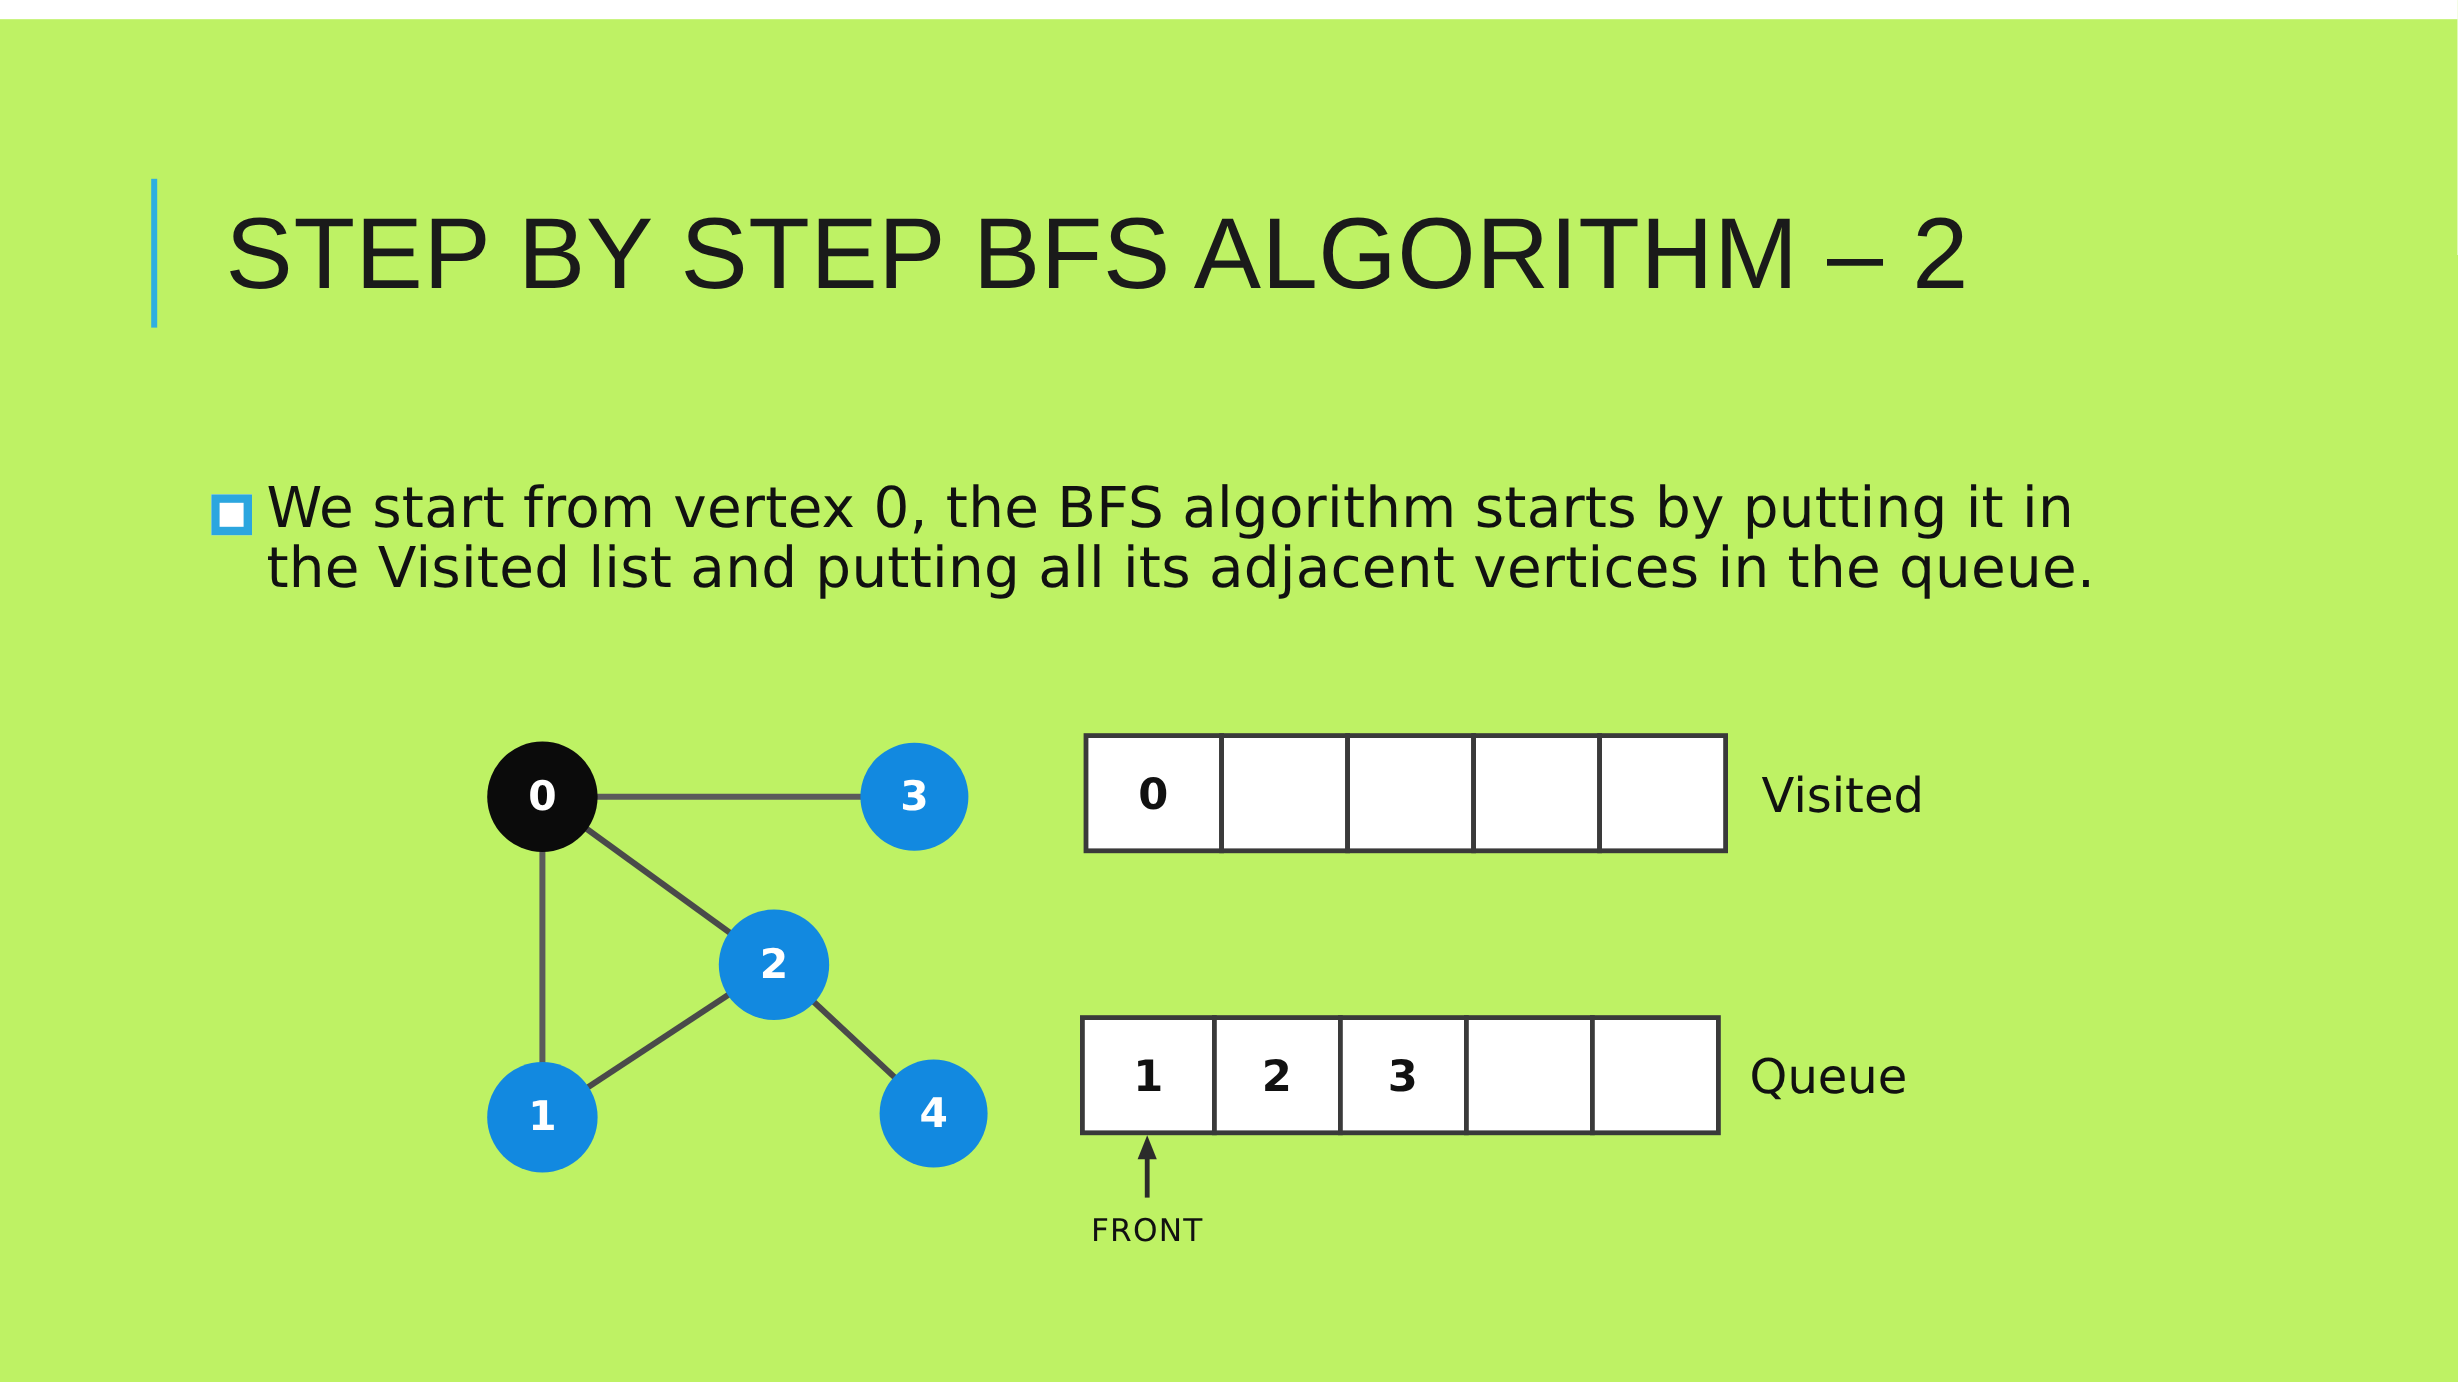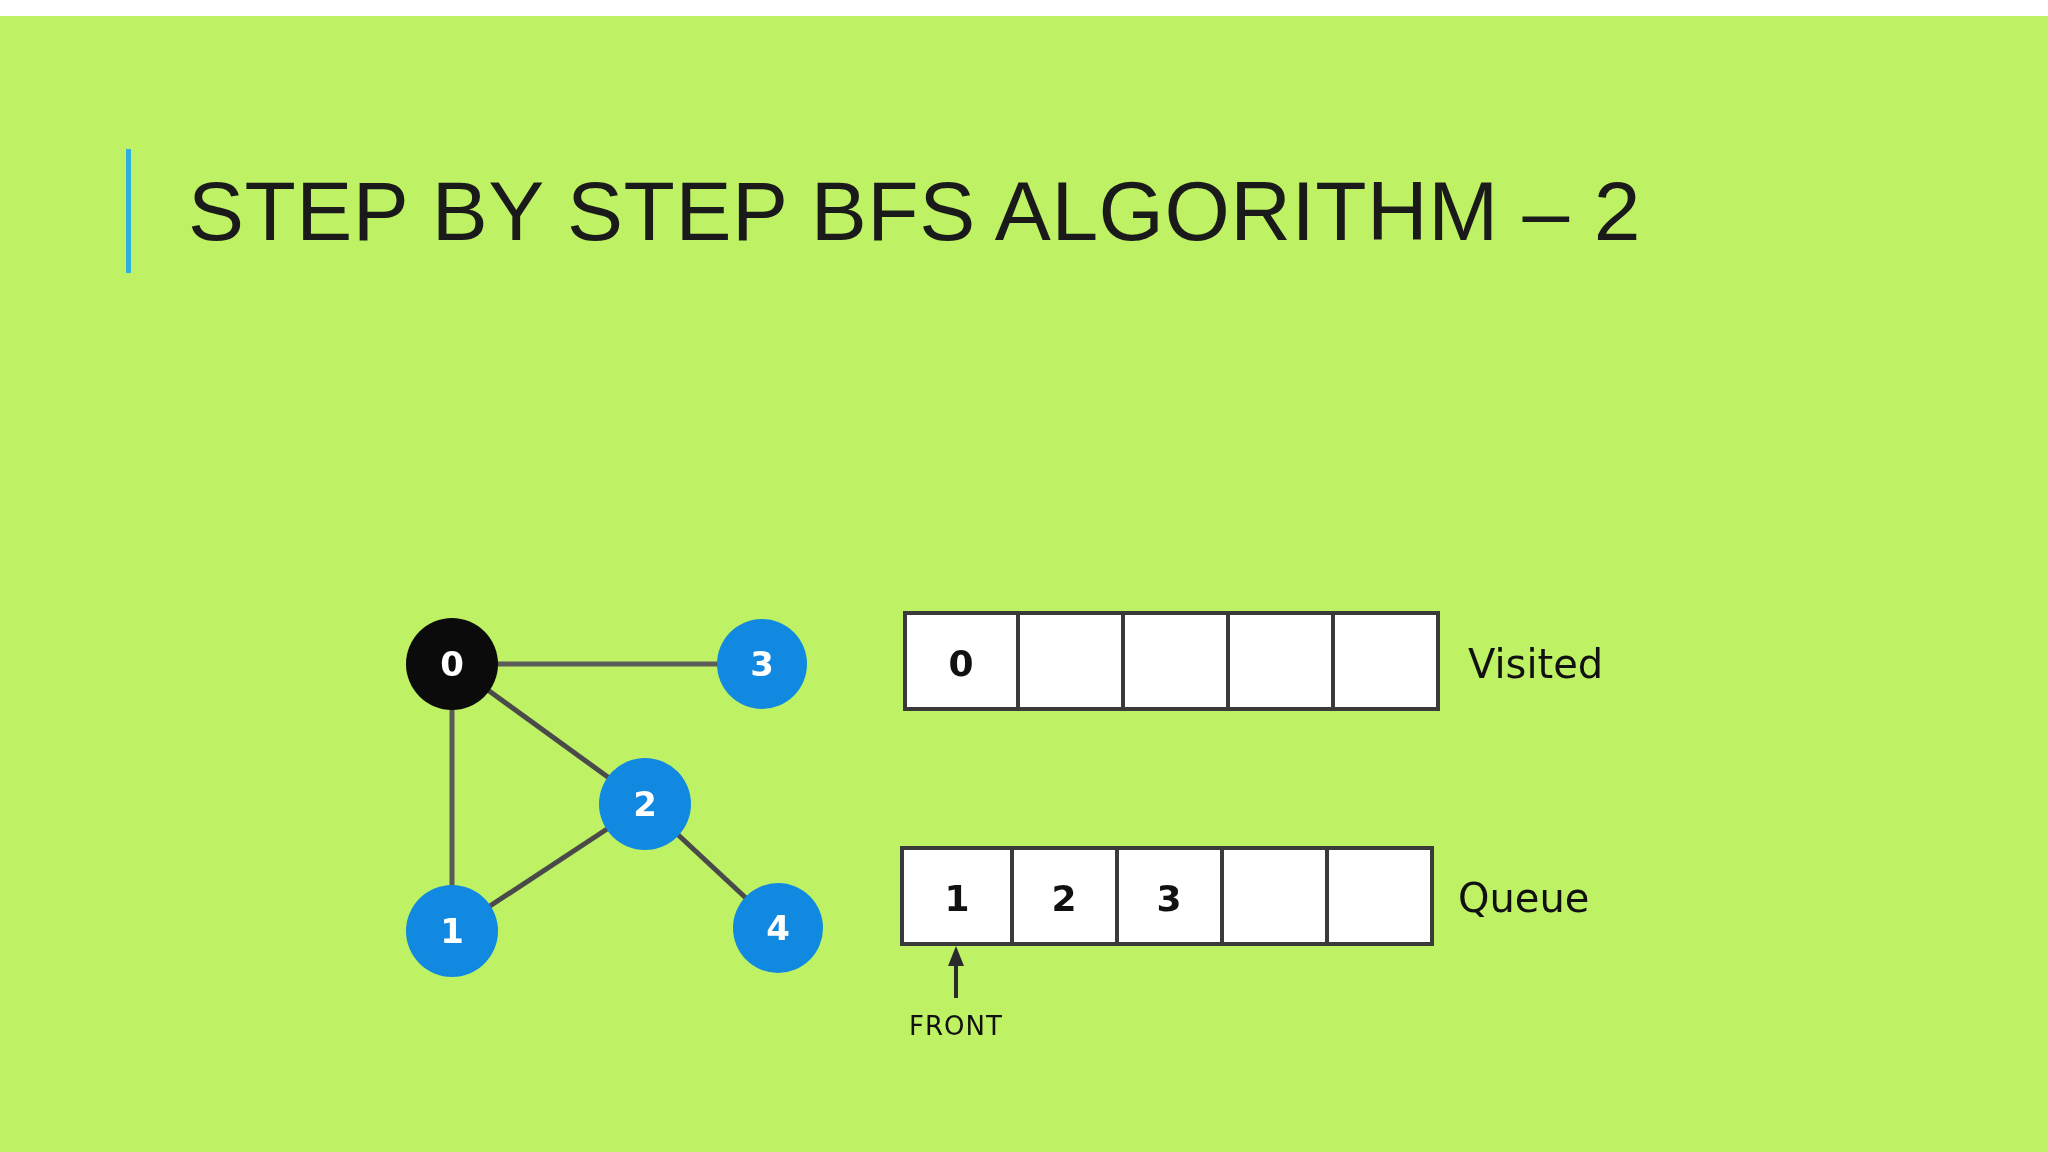--- a/index.html
+++ b/index.html
@@ -123,20 +123,26 @@
 </head>
 <body>
 
 <div class="slide">
 
   <div class="title-row">
     <div class="title-accent"></div>
     <div class="title-text">STEP BY STEP BFS ALGORITHM – 2</div>
   </div>
 
+  <div class="body-area">
+    <div class="bullet-line">
+      <span class="bullet-mark"></span>
+      <span class="bullet-text">We start from vertex 0, the BFS algorithm starts by putting it in the Visited list and putting all its adjacent vertices in the queue.</span>
+    </div>
+  </div>
 
   <div class="figure">
     <svg width="1240" height="460" viewBox="0 0 1240 460" xmlns="http://www.w3.org/2000/svg">
 
       <g>
         <line x1="62" y1="58" x2="372" y2="58" stroke="#5B5B5B" stroke-width="5"></line>
         <line x1="62" y1="58" x2="255" y2="198" stroke="#4A4A4A" stroke-width="5"></line>
         <line x1="62" y1="58" x2="62" y2="325" stroke="#5B5B5B" stroke-width="5"></line>
         <line x1="62" y1="325" x2="255" y2="198" stroke="#4A4A4A" stroke-width="5"></line>
         <line x1="255" y1="198" x2="388" y2="322" stroke="#4A4A4A" stroke-width="5"></line>

